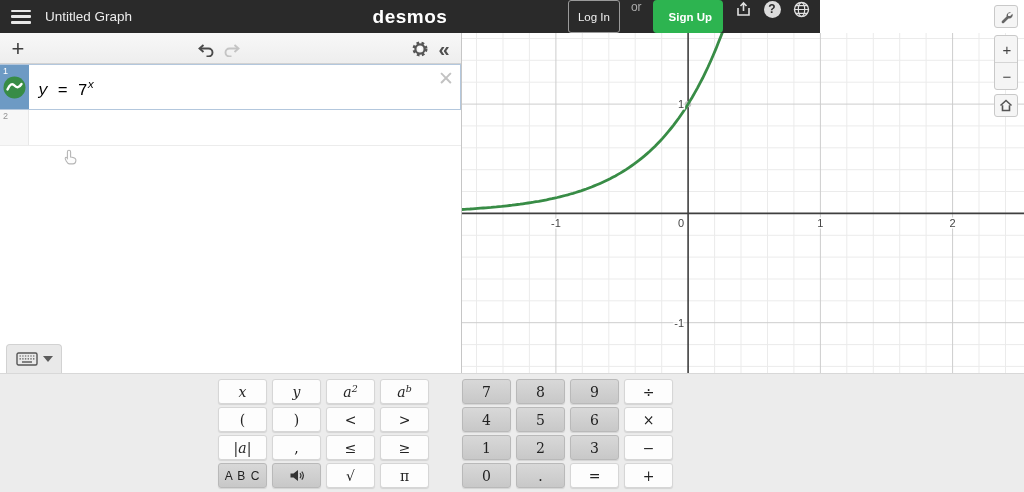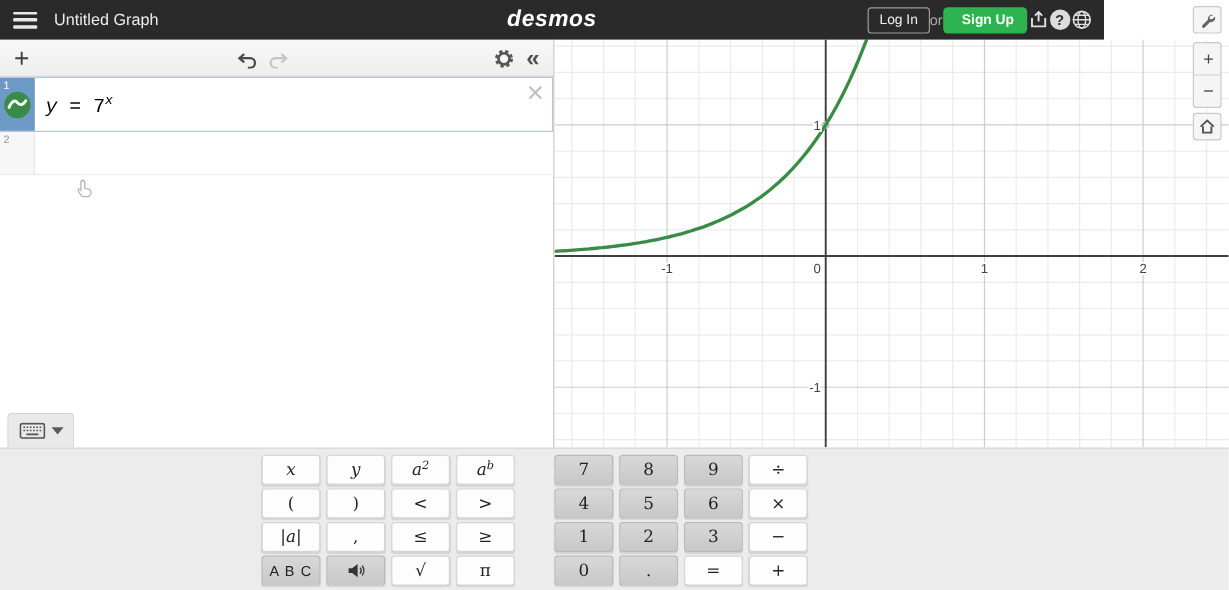--- a/index.html
+++ b/index.html
@@ -1,25 +1,25 @@
 <!DOCTYPE html>
 <html><head>
 <meta charset="utf-8">
 <style>
   * { margin:0; padding:0; box-sizing:border-box; }
   html,body { width:1024px; height:492px; overflow:hidden; }
   body { font-family:"Liberation Sans", sans-serif; position:relative; background:#fff; }
 
   
-  .header { position:absolute; left:0; top:0; width:920px; height:33px; background:#2a2a2a; z-index:50; display:flex; align-items:center; }
+  .header { position:absolute; left:0; top:0; width:820px; height:33px; background:#2a2a2a; z-index:50; display:flex; align-items:center; }
   .hamburger { width:20px; height:14px; margin-left:11px; display:flex; flex-direction:column; justify-content:space-between; cursor:pointer; }
   .hamburger div { height:2.6px; background:#e8e8e8; border-radius:1px; }
   .header-title { color:#ececec; font-size:13.5px; margin-left:14px; }
-  .logo { position:absolute; left:0; right:0; text-align:center; color:#fff; font-size:19px; font-weight:600; letter-spacing:.5px; pointer-events:none;font-style:italic; }
-  .header-right { position:absolute; right:10px; top:0; height:33px; display:flex; align-items:center; gap:0; }
+  .logo { position:absolute; left:0; right:0; text-align:center; color:#fff; font-size:19px; font-weight:600; letter-spacing:.5px; pointer-events:none; }
+  .header-right { position:absolute; right:10px; top:0; height:33px; display:flex; gap:11px; }
   .login-btn { color:#efefef; font-size:11.5px; border:1px solid #9a9a9a; border-radius:3px; padding:4px 9px; cursor:pointer; background:transparent; }
   .or-label { color:#aaa; font-size:12px; }
   .signup-btn { color:#fff; font-size:11.5px; font-weight:bold; border:none; border-radius:4px; padding:5px 11px; cursor:pointer; }
   .hicon { width:18px; height:18px; display:flex; align-items:center; justify-content:center; cursor:pointer; }
   .help-circle { width:17px; height:17px; border-radius:50%; background:#dcdcdc; color:#2a2a2a; font-size:12px; font-weight:bold; display:flex; align-items:center; justify-content:center; }
 
   
   .panel { position:absolute; left:0; top:33px; width:462px; height:340px; background:#fff; border-right:1px solid #c6c6c6; z-index:10; }
   .panel-toolbar { position:relative; height:31px; background:linear-gradient(#f8f8f8,#eee); border-bottom:1px solid #d2d2d2; }
   .tool-btn { position:absolute; top:4px; width:24px; height:24px; display:flex; align-items:center; justify-content:center; cursor:pointer; }

